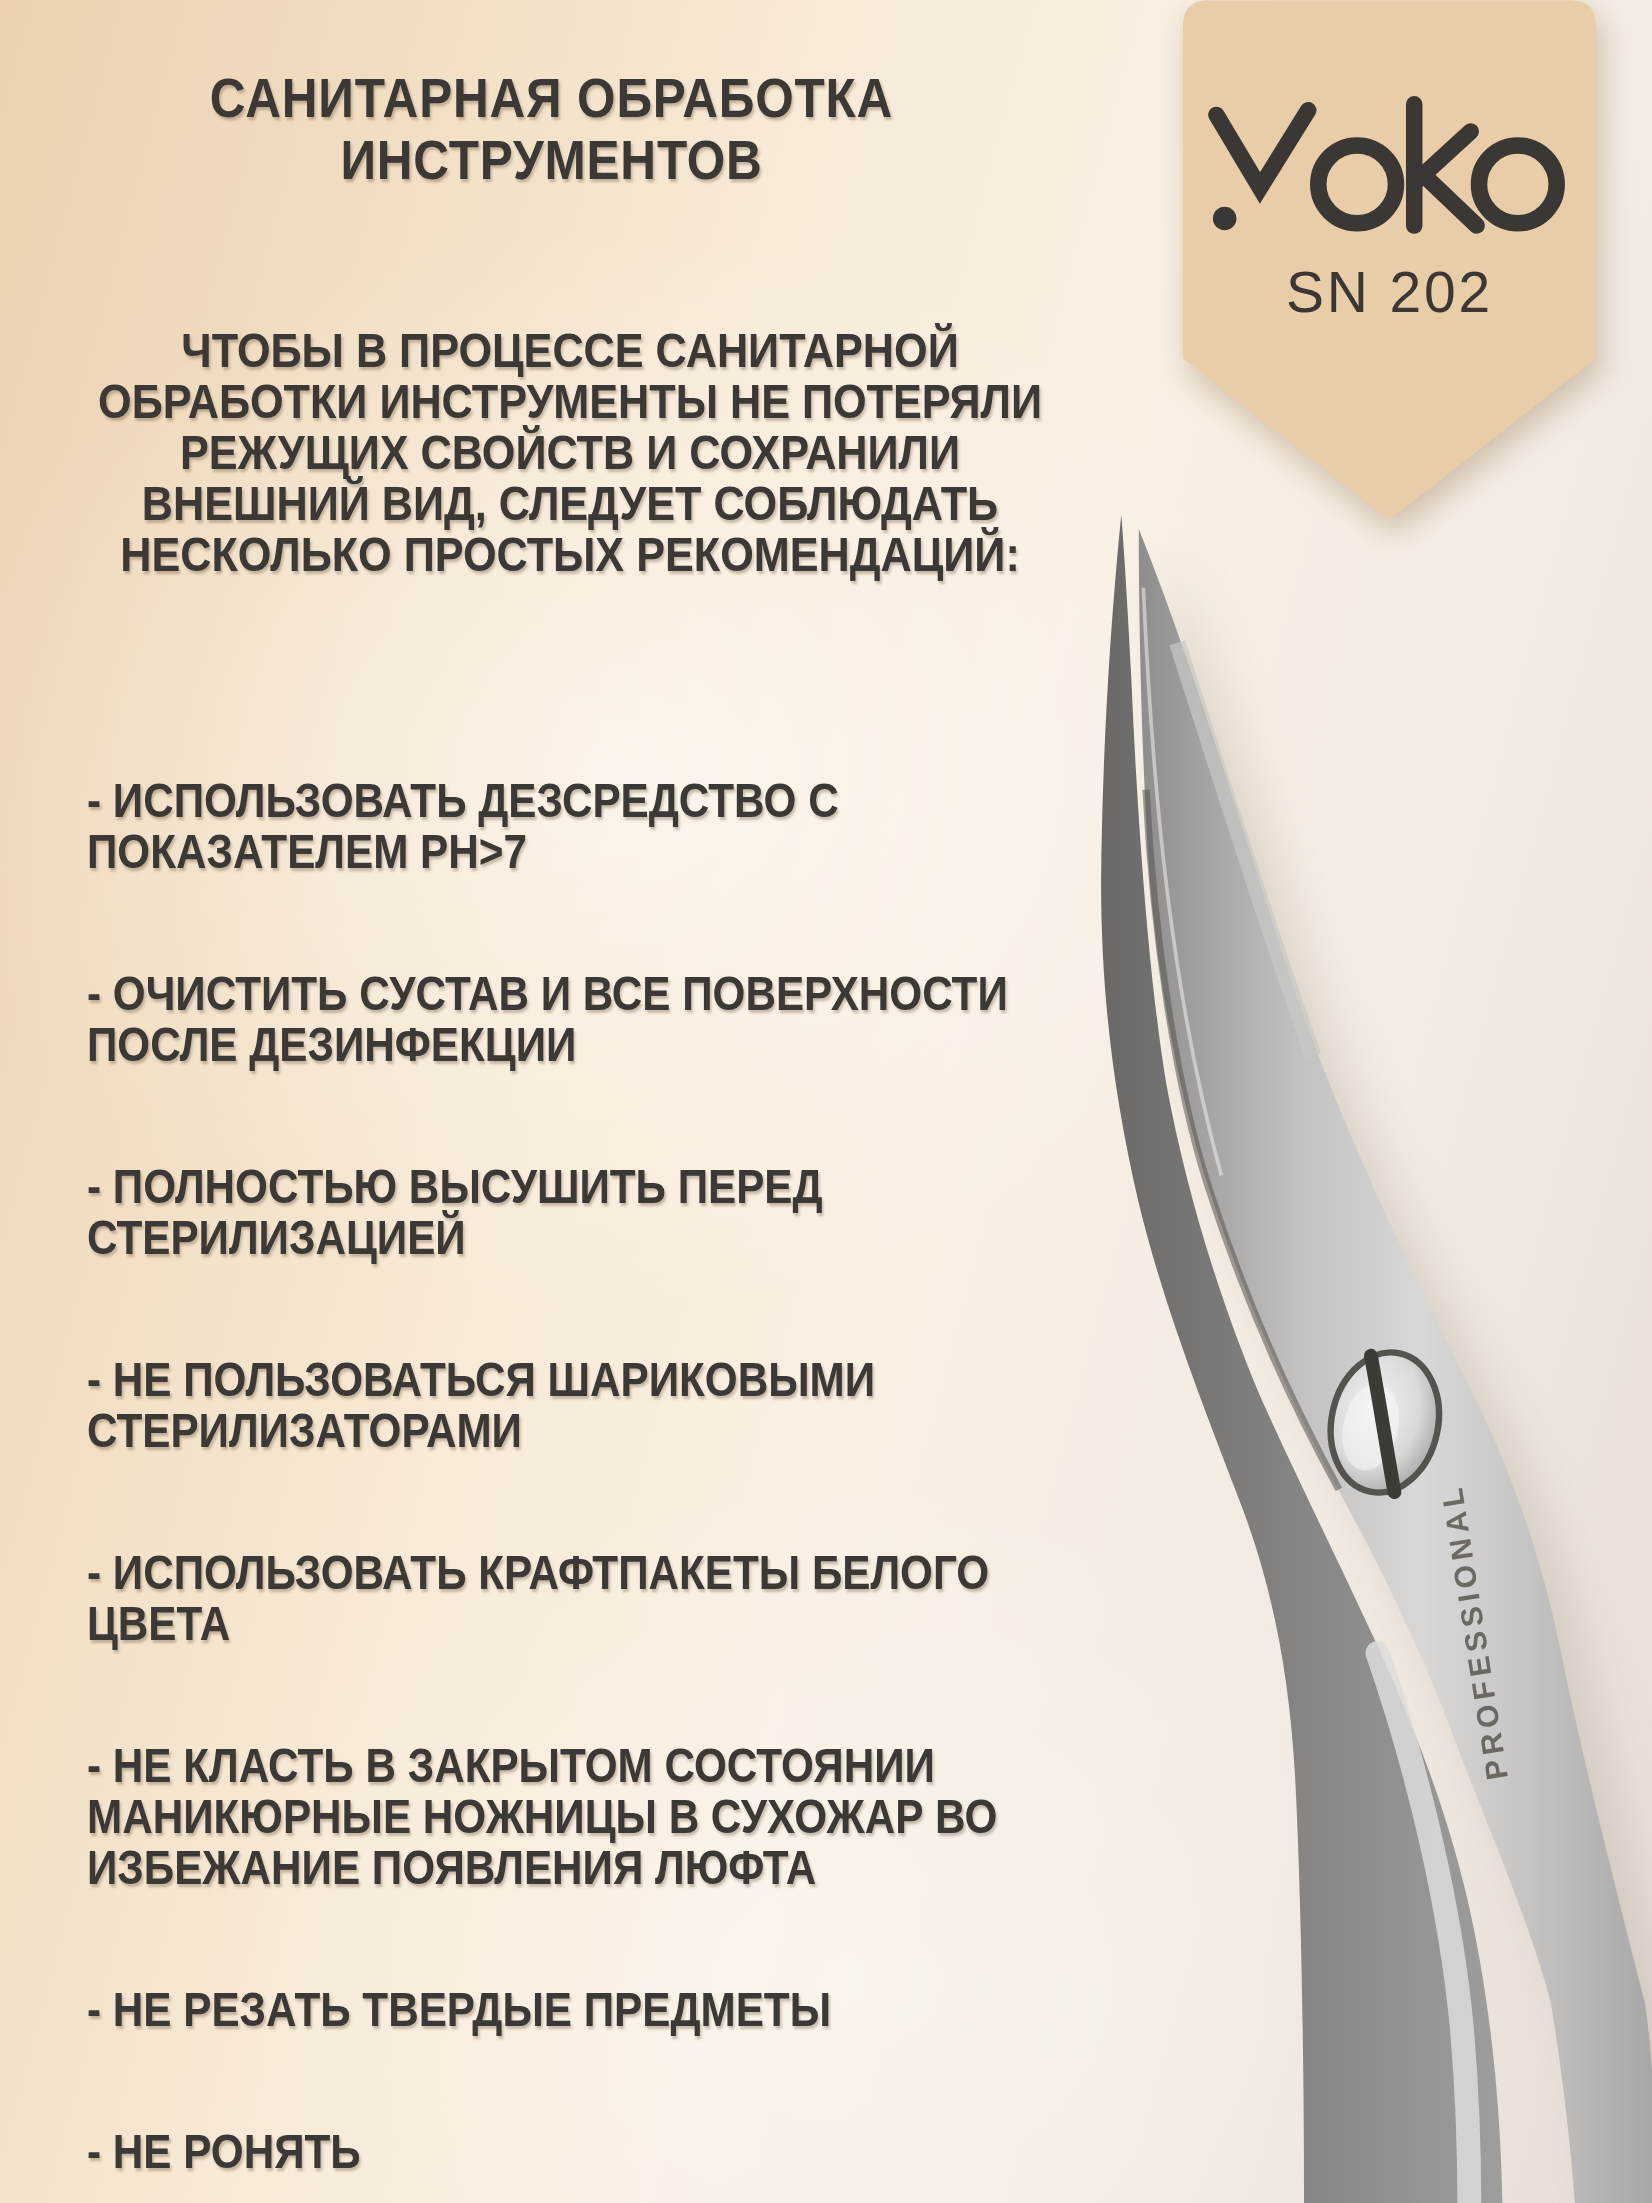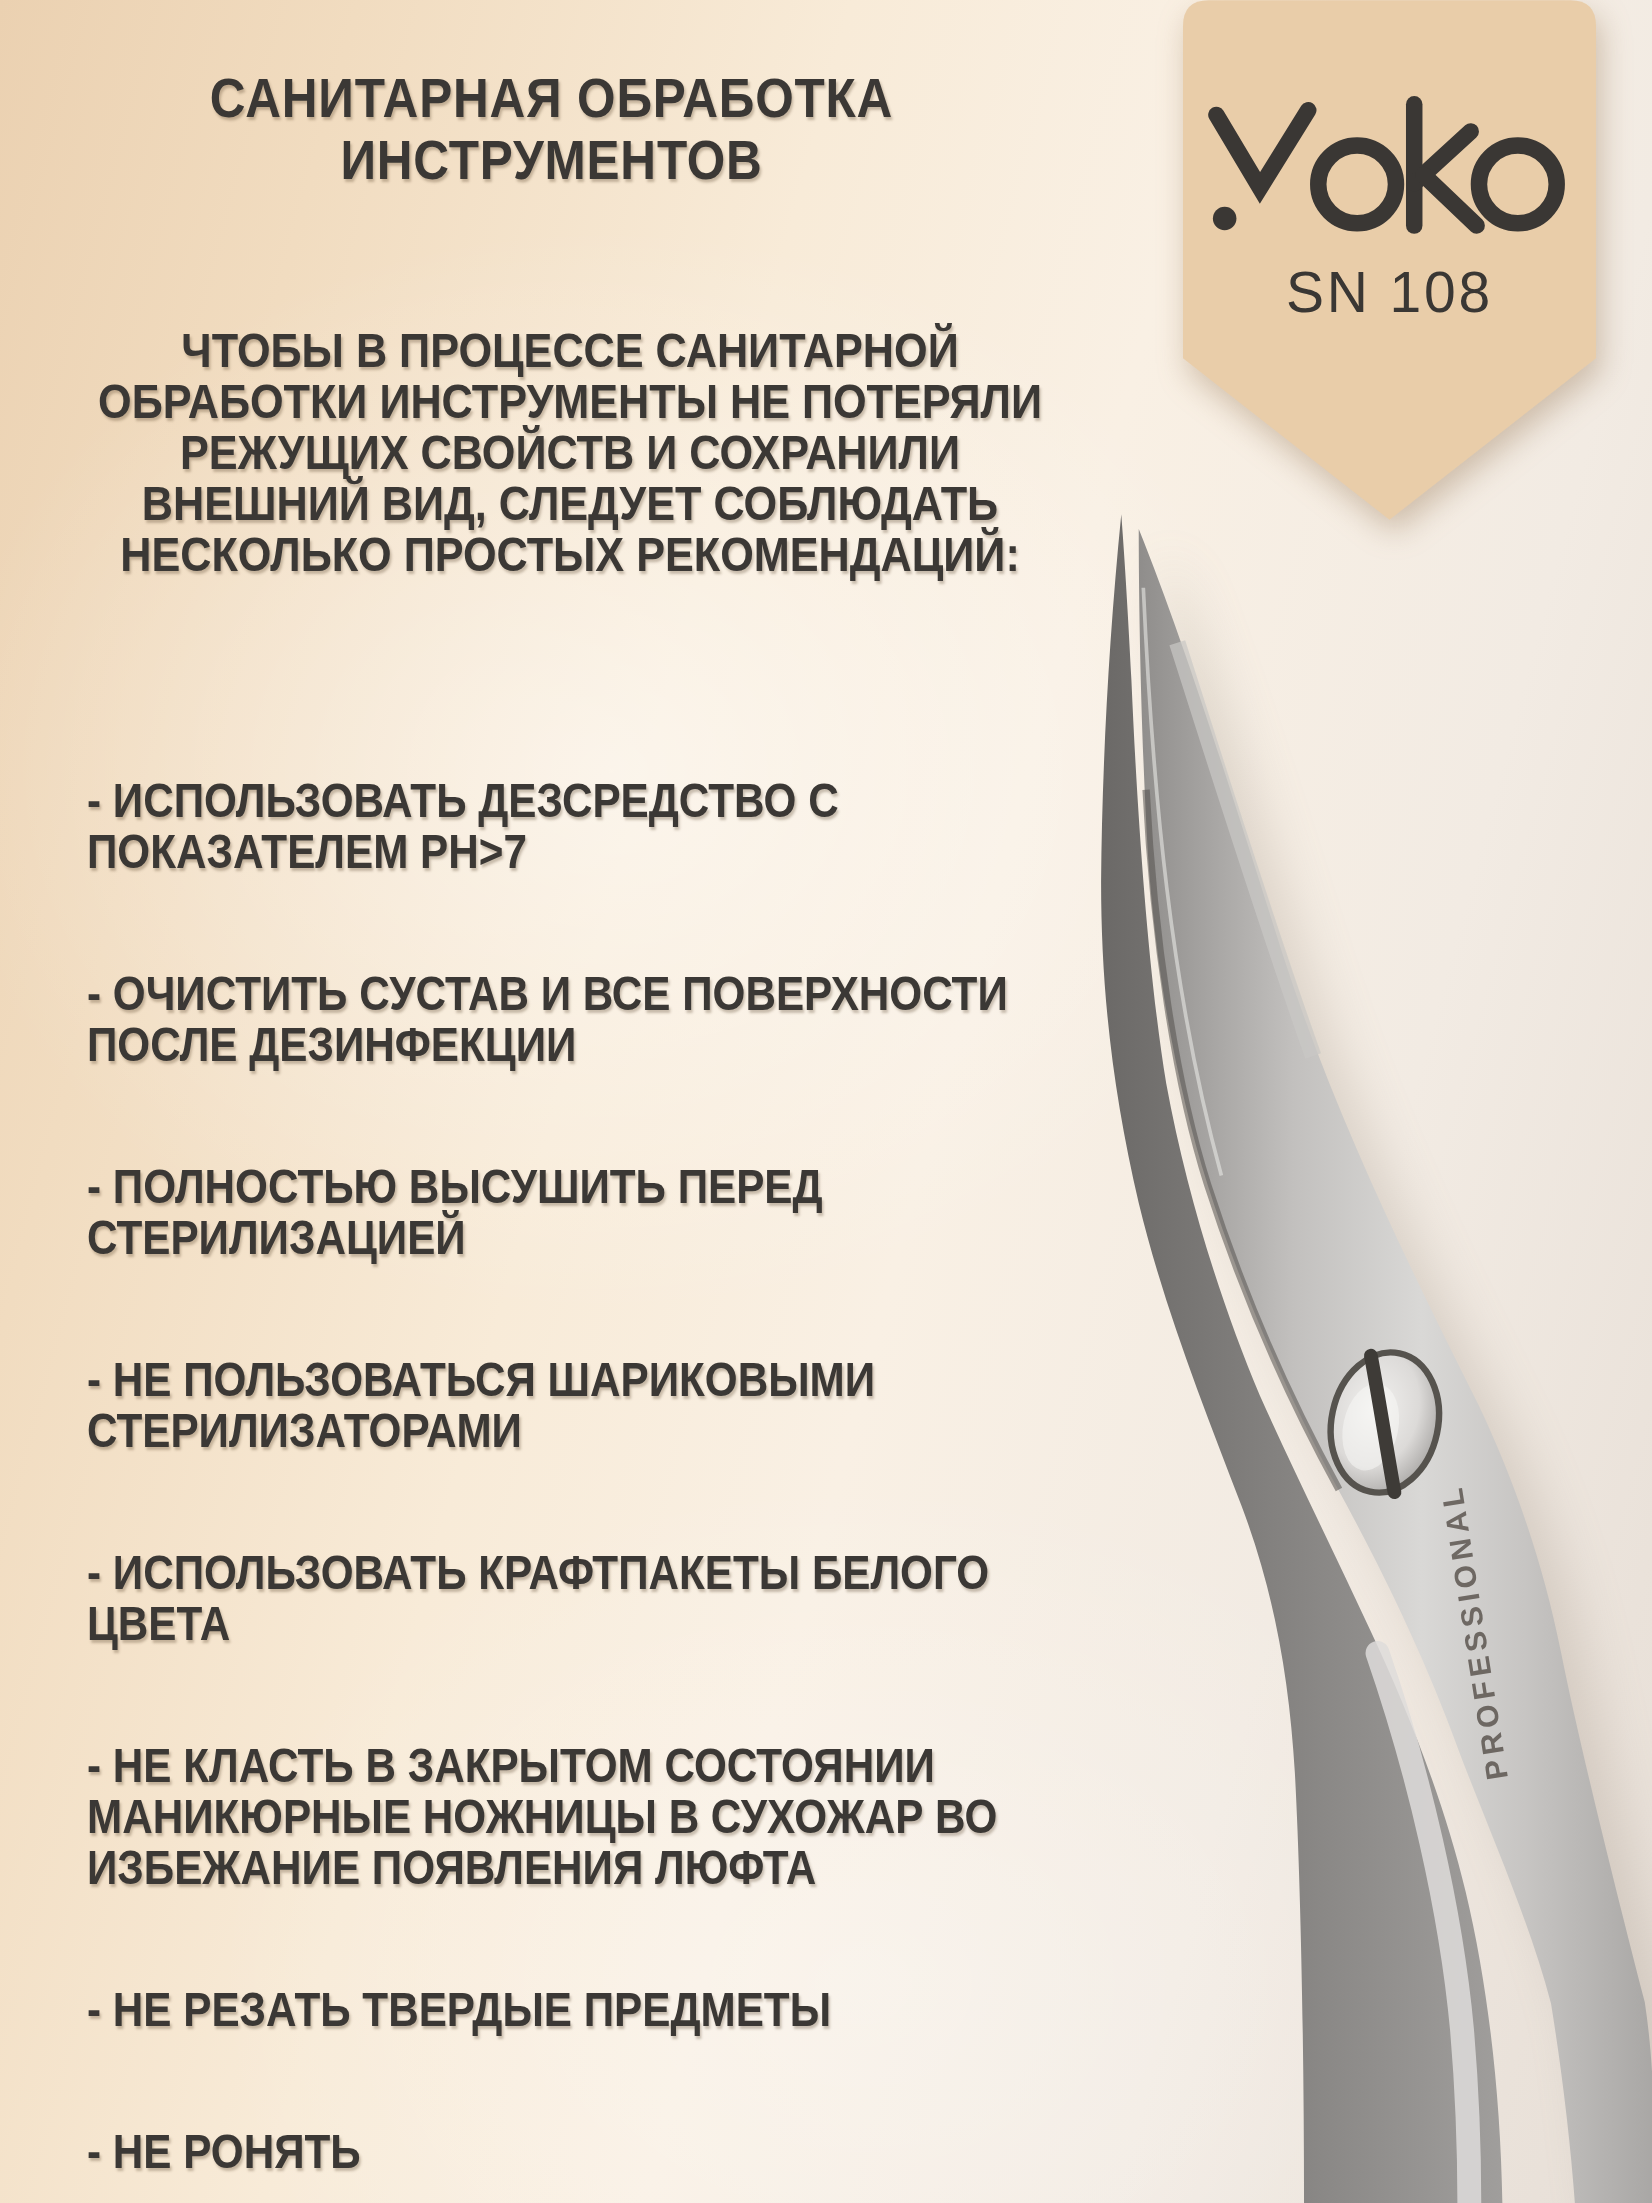--- a/index.html
+++ b/index.html
@@ -136,21 +136,21 @@
         <path d="M 16 34 L 90 158 L 172 26"></path>
         <circle cx="255" cy="152" r="66"></circle>
         <path d="M 352 16 L 352 222"></path>
         <path d="M 352 150 L 448 62"></path>
         <path d="M 368 136 L 458 222"></path>
         <circle cx="528" cy="152" r="66"></circle>
       </g>
       <circle cx="30" cy="210" r="20" fill="#3a3734"></circle>
     </svg>
     <span class="sr">Yoko</span>
-    <div class="model">SN 108</div>
+    <div class="model">SN 202</div>
   </div>
 
   <h1 class="txt title">САНИТАРНАЯ ОБРАБОТКА
 ИНСТРУМЕНТОВ</h1>
 
   <p class="txt intro">ЧТОБЫ В ПРОЦЕССЕ САНИТАРНОЙ
 ОБРАБОТКИ ИНСТРУМЕНТЫ НЕ ПОТЕРЯЛИ
 РЕЖУЩИХ СВОЙСТВ И СОХРАНИЛИ
 ВНЕШНИЙ ВИД, СЛЕДУЕТ СОБЛЮДАТЬ
 НЕСКОЛЬКО ПРОСТЫХ РЕКОМЕНДАЦИЙ:</p>

